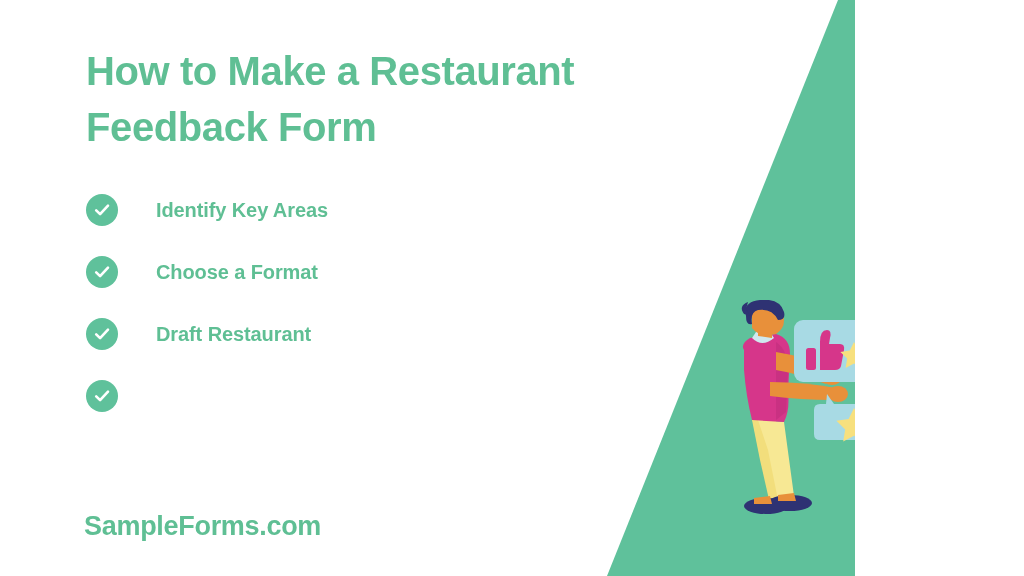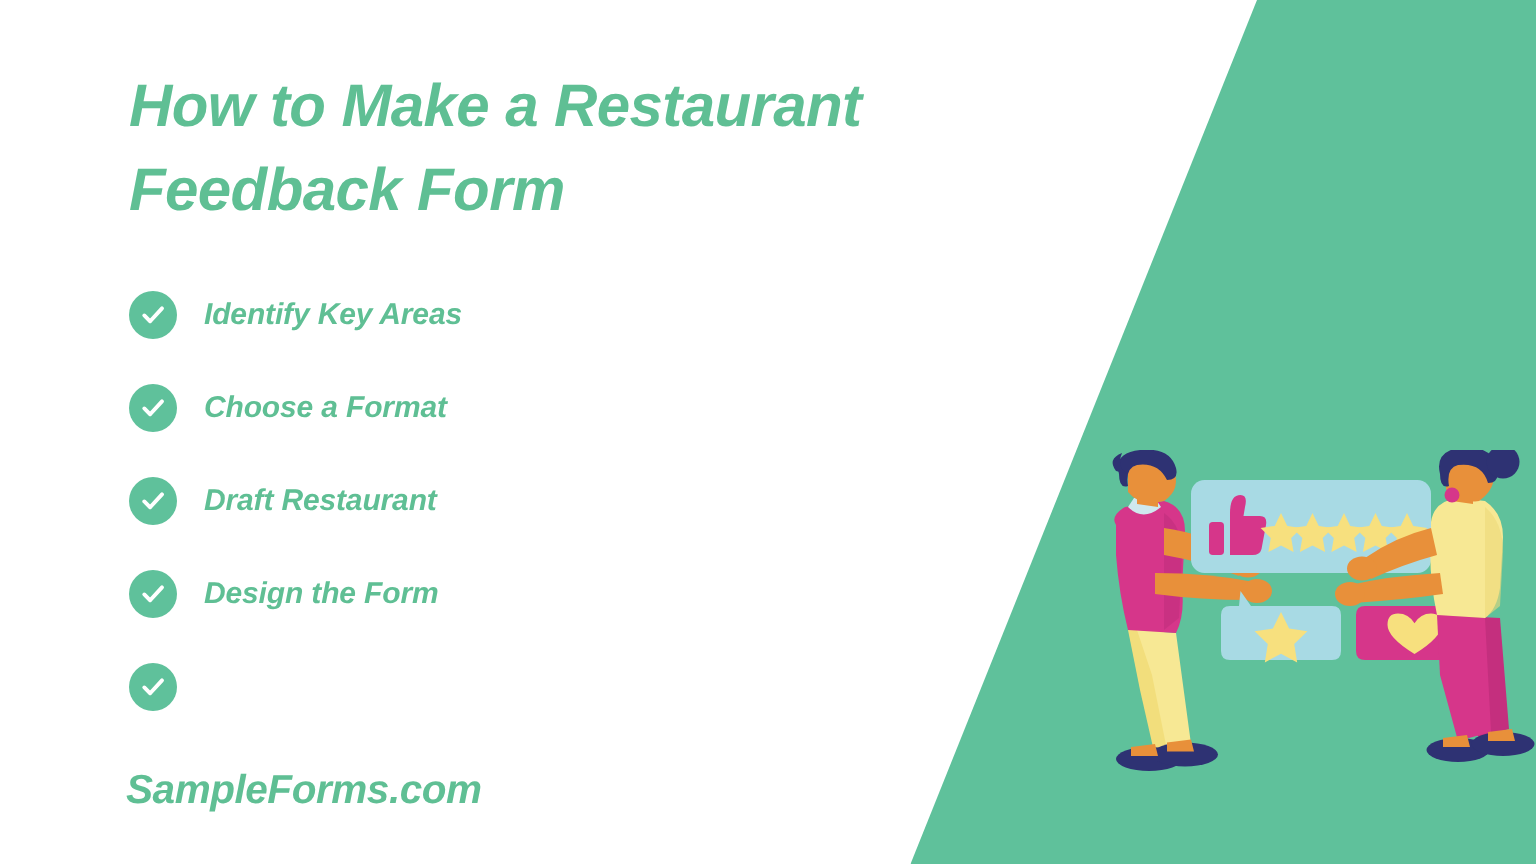--- a/index.html
+++ b/index.html
@@ -9,25 +9,24 @@
   body {
     width: 1024px;
     height: 576px;
     overflow: hidden;
     background: #ffffff;
     font-family: "Liberation Sans", sans-serif;
     -webkit-font-smoothing: antialiased;
   }
   .poster {
     position: relative;
-    width: 1024px;
+    width: 855px;
     height: 576px;
     background: #ffffff;
     overflow: hidden;
-    font-style: italic;
   }
 
   
   .green-panel {
     position: absolute;
     top: 0;
     left: 0;
     width: 1024px;
     height: 576px;
     background: #5FC19B;
@@ -64,20 +63,21 @@
     top: 190px;
     margin: 0;
     padding: 0;
     list-style: none;
   }
   .check-item {
     display: flex;
     align-items: center;
     height: 40px;
     margin-bottom: 22px;
+    gap: 20px;
   }
   .check-icon {
     flex: 0 0 auto;
     width: 32px;
     height: 32px;
     border-radius: 50%;
     background: #5FC19B;
     display: flex;
     align-items: center;
     justify-content: center;
@@ -147,28 +147,20 @@
 
       <li class="check-item">
         <span class="check-icon">
           <svg width="20" height="20" viewBox="0 0 20 20" aria-hidden="true">
             <path d="M4.2 10.3 L8.1 14.2 L16 5.6" fill="none" stroke="#ffffff" stroke-width="2.6" stroke-linecap="round" stroke-linejoin="round"></path>
           </svg>
         </span>
         <span class="check-label">Draft Restaurant</span>
       </li>
 
-      <li class="check-item">
-        <span class="check-icon">
-          <svg width="20" height="20" viewBox="0 0 20 20" aria-hidden="true">
-            <path d="M4.2 10.3 L8.1 14.2 L16 5.6" fill="none" stroke="#ffffff" stroke-width="2.6" stroke-linecap="round" stroke-linejoin="round"></path>
-          </svg>
-        </span>
-        <span class="check-label">Design the Form</span>
-      </li>
 
       <li class="check-item">
         <span class="check-icon">
           <svg width="20" height="20" viewBox="0 0 20 20" aria-hidden="true">
             <path d="M4.2 10.3 L8.1 14.2 L16 5.6" fill="none" stroke="#ffffff" stroke-width="2.6" stroke-linecap="round" stroke-linejoin="round"></path>
           </svg>
         </span>
       </li>
 
     </ul>

